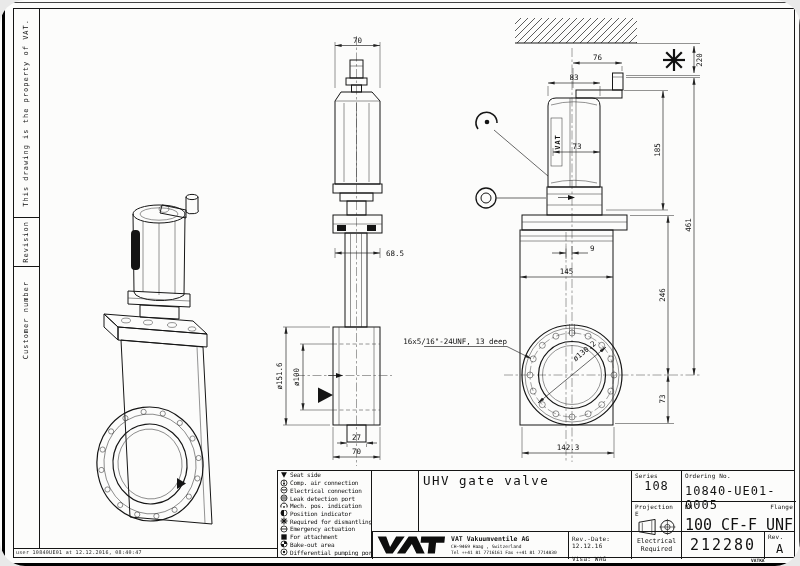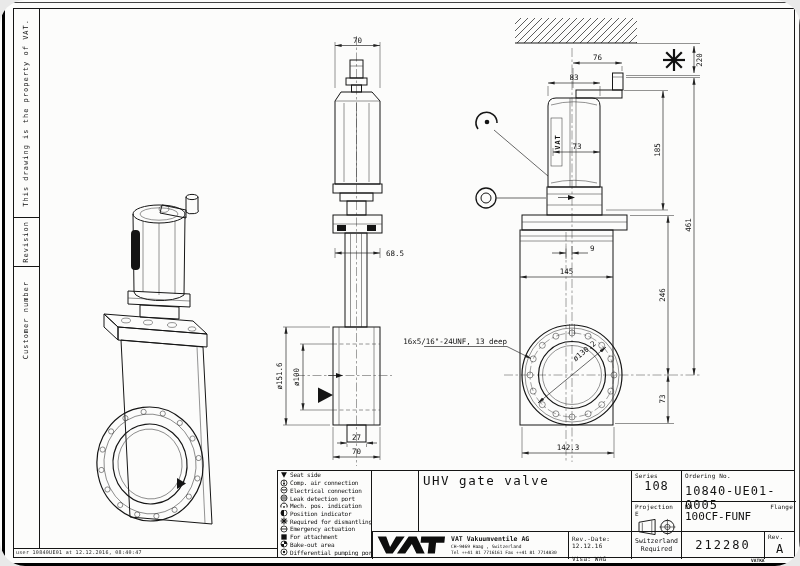--- a/index.html
+++ b/index.html
@@ -38,24 +38,24 @@
   .lsym{width:10px;flex:0 0 10px;display:flex;align-items:center;}
   .llab{font-size:6px;white-space:nowrap;letter-spacing:-.2px;}
   .c-title{left:94px;top:0;width:259px;height:60px;border-top:none;padding:2px 4px;font-size:12.5px;letter-spacing:1.5px;margin-left:46px;}
   .c-series{left:353px;top:0;width:50px;height:30px;border-top:none;padding:1px 3px;}
   .c-order{left:403px;top:0;width:115px;height:30px;border-top:none;padding:1px 3px;}
   .c-proj{left:353px;top:30px;width:50px;height:30px;padding:1px 3px;}
   .c-dn{left:403px;top:30px;width:115px;height:30px;padding:1px 3px;}
   .c-logo{left:94px;top:60px;width:196px;height:27.5px;display:flex;align-items:center;padding:1px 2px;}
   .c-rdate{left:290px;top:60px;width:63px;height:27.5px;padding:3px 3px;}
   .c-dtype{left:353px;top:60px;width:50px;height:27.5px;display:flex;flex-direction:column;align-items:center;justify-content:center;font-size:6.5px;}
-  .c-num{left:403px;top:60px;width:83px;height:27.5px;display:flex;align-items:center;justify-content:center;font-size:12px;letter-spacing:2px;}
+  .c-num{left:403px;top:60px;width:83px;height:27.5px;display:flex;align-items:center;justify-content:center;font-size:15px;letter-spacing:2px;}
   .c-rev{left:486px;top:60px;width:31px;height:27.5px;padding:1px 3px;}
   .bigval{font-size:12px;letter-spacing:1px;}
-  .dnrow{display:flex;justify-content:flex-start;font-size:11px;}
+  .dnrow{display:flex;justify-content:space-between;margin-top:6px;font-size:15px;}
   .companyblock{margin-left:6px;text-align:left;flex:1;}
   .cname{font-size:6.5px;font-weight:bold;}
   .caddr{font-size:4.5px;margin-top:1px;}
 </style>
 </head>
 <body>
 
 <div class="sheet">
   <div class="abs outer"></div>
   <div class="abs frame"></div>
@@ -520,21 +520,21 @@
         <div class="caddr">Tel ++41 81 7716161 Fax ++41 81 7714830</div>
       </div>
     </div>
 
     <div class="cell c-rdate">
       <div class="lab">Rev.-Date: 12.12.16</div>
       <div class="lab" style="margin-top:6px">Visa: WAG</div>
     </div>
 
     <div class="cell c-dtype">
-      <div>Switzerland</div>
+      <div>Electrical</div>
       <div>Required</div>
     </div>
 
     <div class="cell c-num">
       <span>212280</span>
     </div>
 
     <div class="cell c-rev">
       <div class="lab">Rev.</div>
       <div class="bigval" style="text-align:center;margin-top:2px">A</div>

